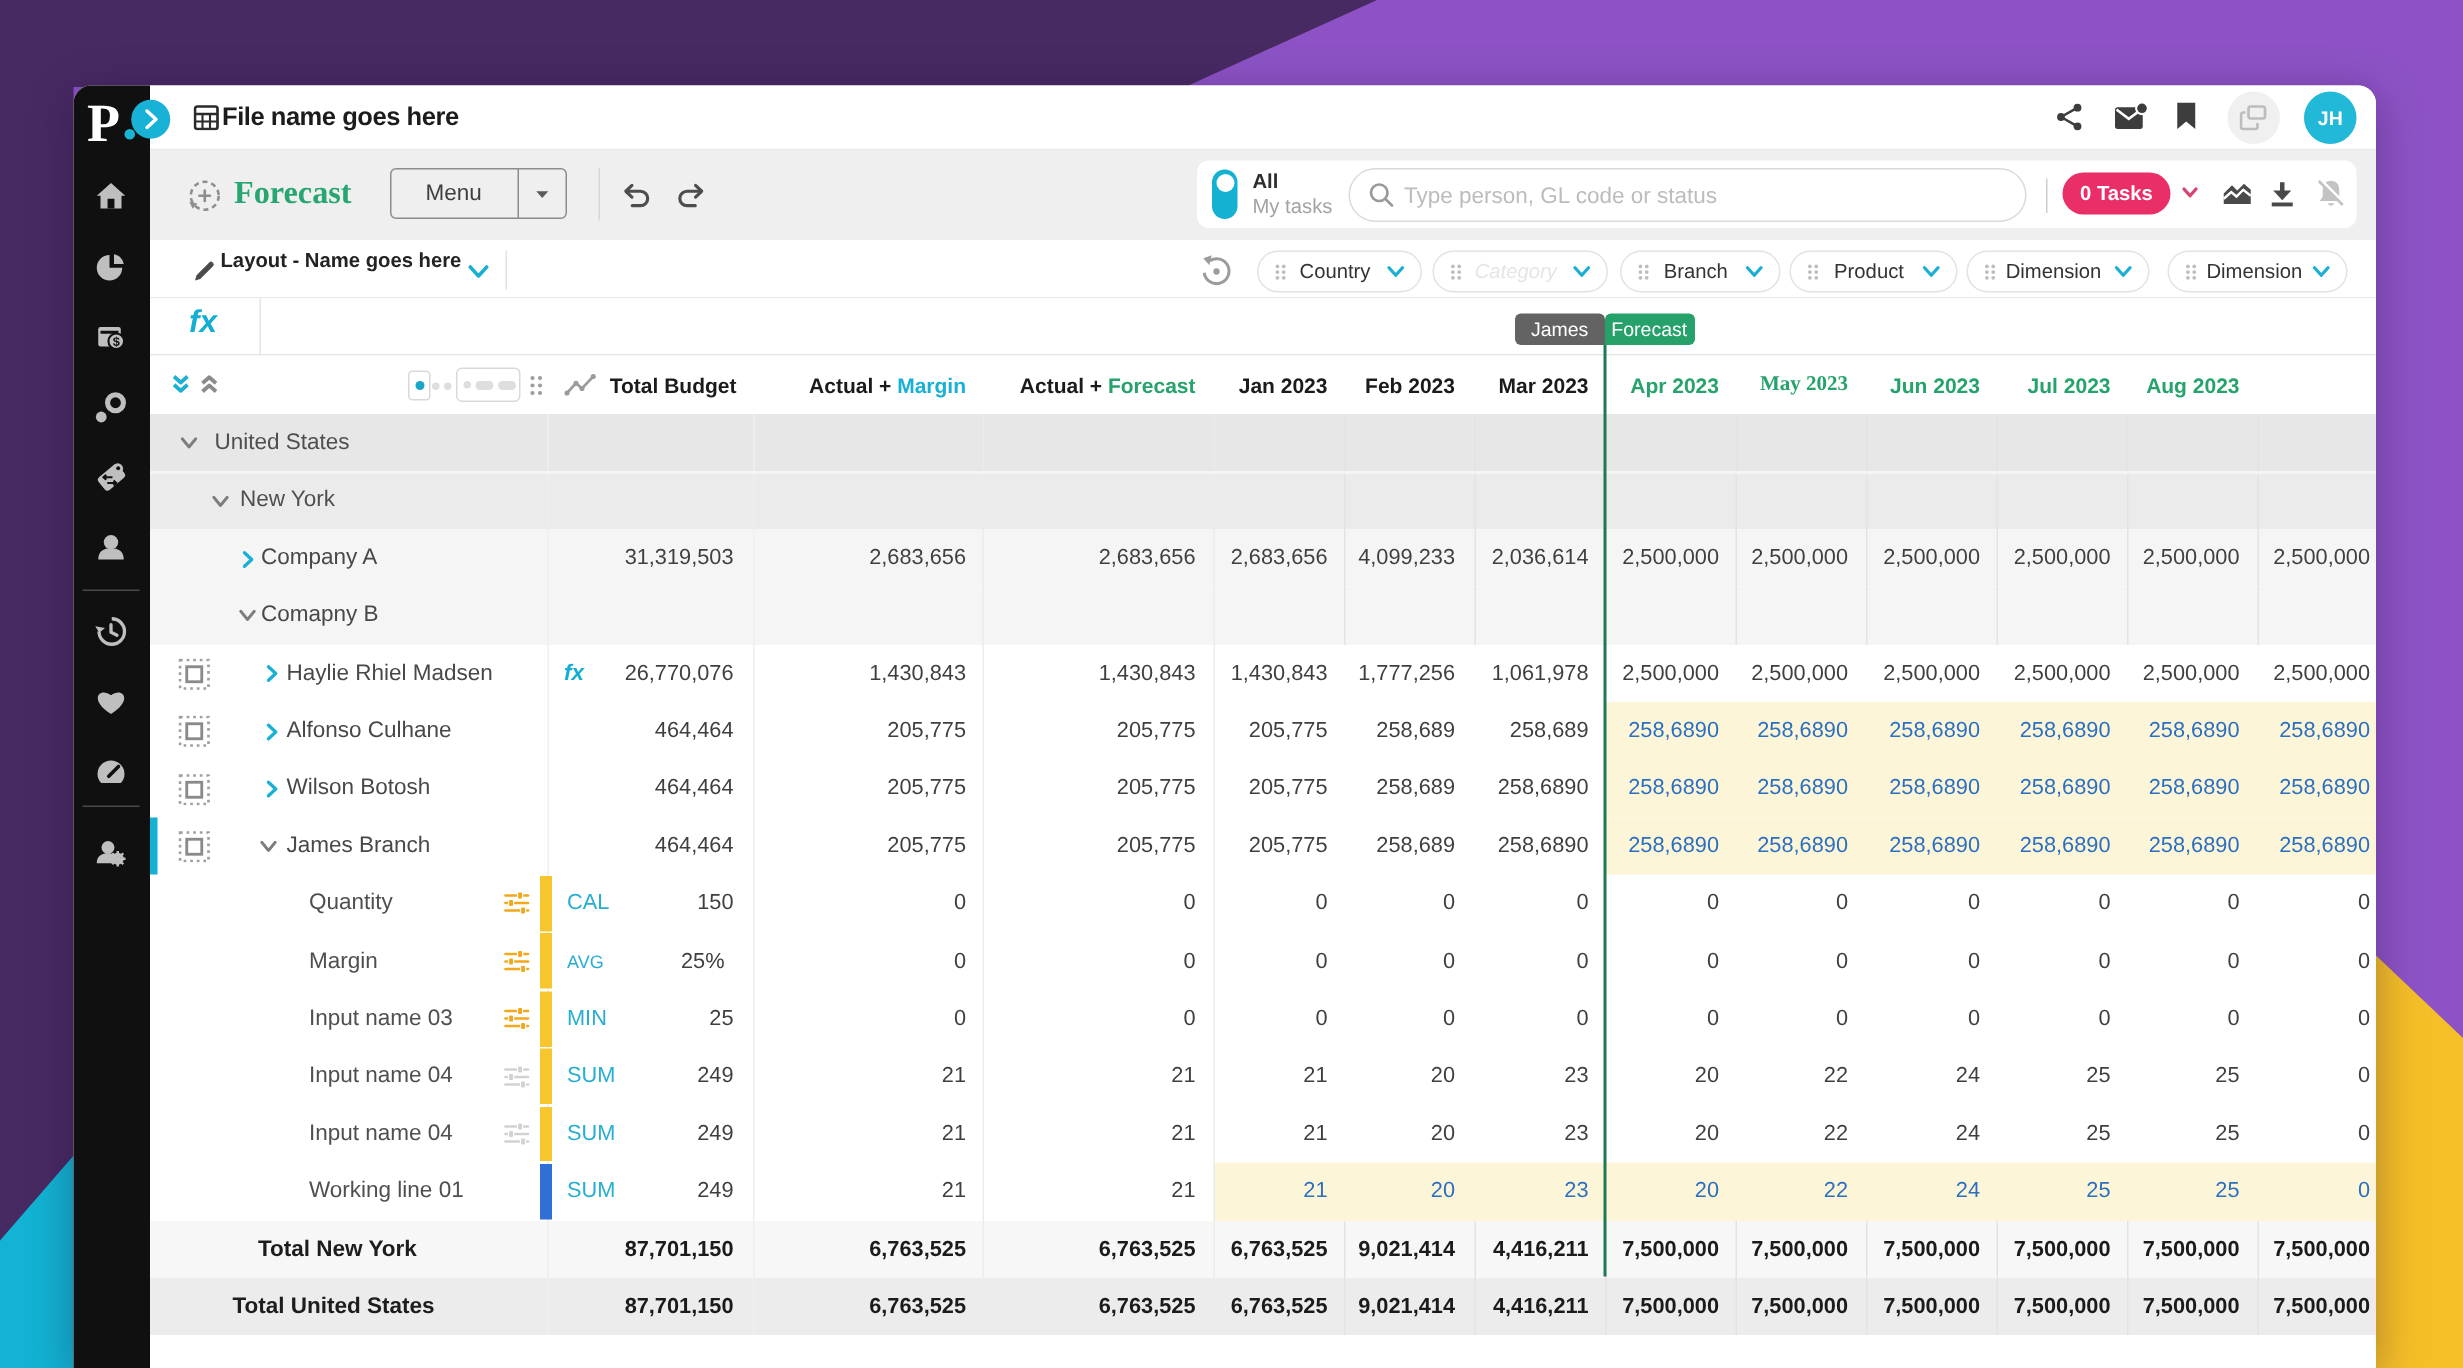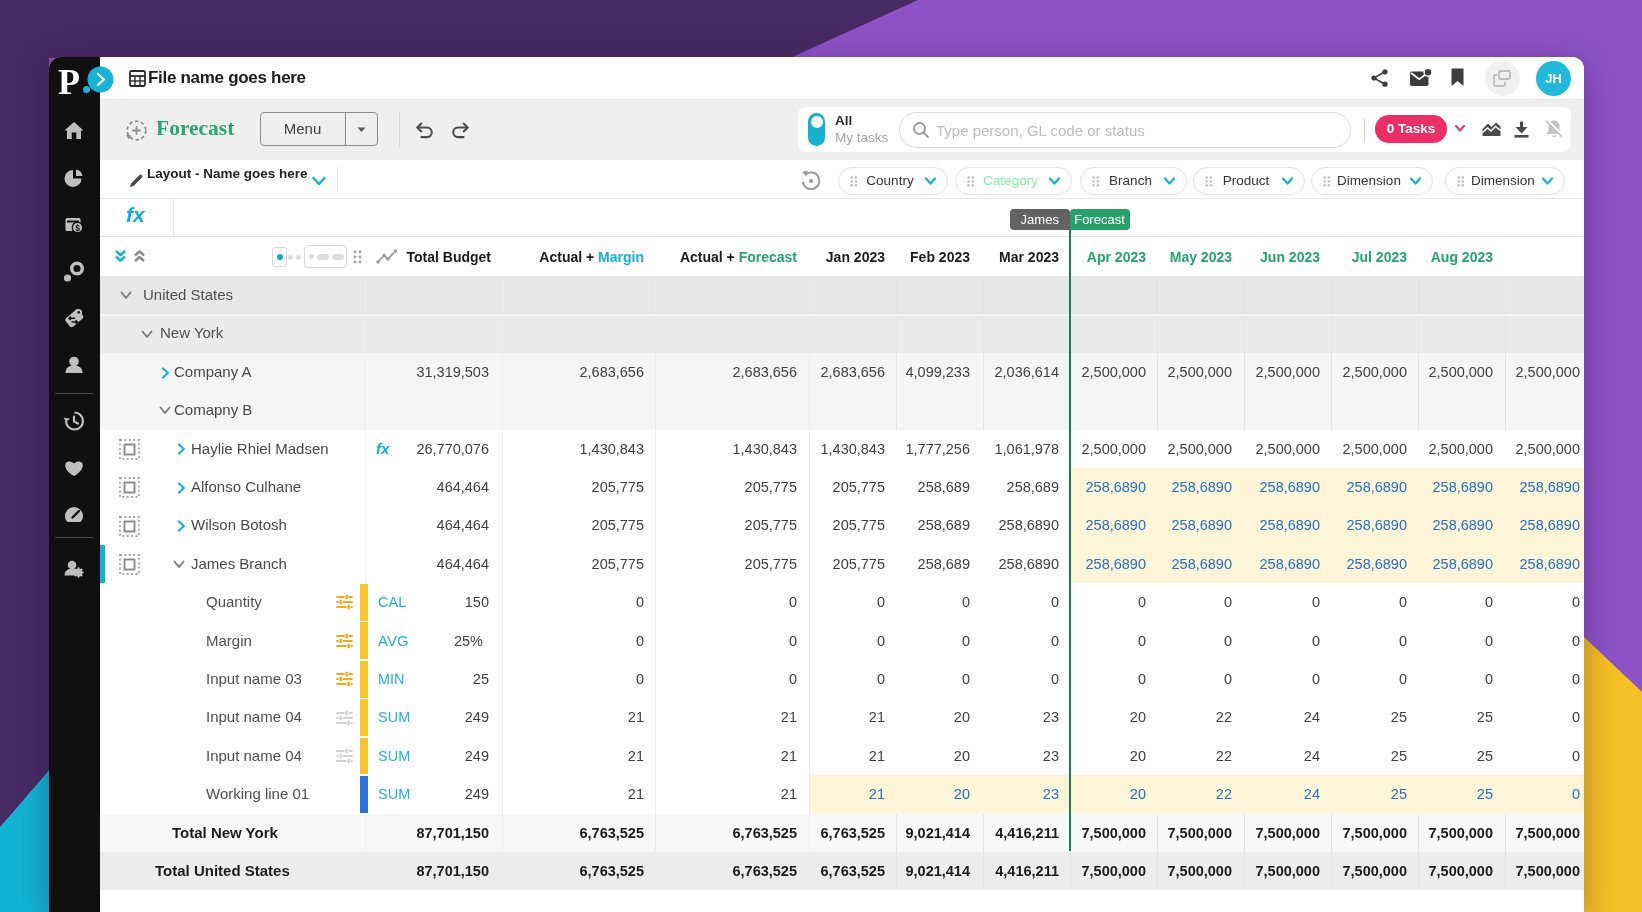--- a/index.html
+++ b/index.html
@@ -202,21 +202,21 @@
   </svg>
 <div class="abs" style="left:955px;top:167px;width:117px;height:28px;border:1px solid #e3e3e3;border-radius:14px;background:#fff;"></div>
 <svg class="abs" style="left:967px;top:176px;" width="8" height="11" viewBox="0 0 8 11">
     <circle cx="1.6" cy="1.6" r="1.25" fill="#bdbdbd"></circle>
     <circle cx="1.6" cy="5.4" r="1.25" fill="#bdbdbd"></circle>
     <circle cx="1.6" cy="9.2" r="1.25" fill="#bdbdbd"></circle>
     <circle cx="5.800000000000001" cy="1.6" r="1.25" fill="#bdbdbd"></circle>
     <circle cx="5.800000000000001" cy="5.4" r="1.25" fill="#bdbdbd"></circle>
     <circle cx="5.800000000000001" cy="9.2" r="1.25" fill="#bdbdbd"></circle>
   </svg>
-<div class="abs" style="left:981px;top:173px;width:59px;font-size:13.5px;color:#86efac;text-align:center;">Category</div>
+<div class="abs" style="left:981px;top:173px;width:59px;font-size:13.5px;color:#e5e5e5;text-align:center;font-style:italic;">Category</div>
 <svg class="abs" style="left:1048px;top:177px;" width="13" height="9" viewBox="0 0 13 9">
     <path d="M2 1.5 L6.5 6.5 L11 1.5" fill="none" stroke="#1cafd3" stroke-width="2.2" stroke-linecap="round" stroke-linejoin="round"></path>
   </svg>
 <div class="abs" style="left:1080px;top:167px;width:107px;height:28px;border:1px solid #e3e3e3;border-radius:14px;background:#fff;"></div>
 <svg class="abs" style="left:1092px;top:176px;" width="8" height="11" viewBox="0 0 8 11">
     <circle cx="1.6" cy="1.6" r="1.25" fill="#bdbdbd"></circle>
     <circle cx="1.6" cy="5.4" r="1.25" fill="#bdbdbd"></circle>
     <circle cx="1.6" cy="9.2" r="1.25" fill="#bdbdbd"></circle>
     <circle cx="5.800000000000001" cy="1.6" r="1.25" fill="#bdbdbd"></circle>
     <circle cx="5.800000000000001" cy="5.4" r="1.25" fill="#bdbdbd"></circle>
@@ -300,21 +300,21 @@
     <circle cx="12" cy="12" r="1.7" fill="#9b9b9b"></circle>
     <circle cx="19.5" cy="4" r="1.7" fill="#9b9b9b"></circle>
 </svg>
 <div class="abs hcol" style="left:291px;top:249px;width:200px;"><span style="color:#1b1b1b;">Total Budget</span></div>
 <div class="abs hcol" style="left:444px;top:249px;width:200px;"><span style="color:#1b1b1b;">Actual + </span><span style="color:#18b0d6;">Margin</span></div>
 <div class="abs hcol" style="left:597px;top:249px;width:200px;"><span style="color:#1b1b1b;">Actual + </span><span style="color:#26a36c;">Forecast</span></div>
 <div class="abs hcol" style="left:685px;top:249px;width:200px;"><span style="color:#1b1b1b;">Jan 2023</span></div>
 <div class="abs hcol" style="left:770px;top:249px;width:200px;"><span style="color:#1b1b1b;">Feb 2023</span></div>
 <div class="abs hcol" style="left:859px;top:249px;width:200px;"><span style="color:#1b1b1b;">Mar 2023</span></div>
 <div class="abs hcol" style="left:946px;top:249px;width:200px;"><span style="color:#26a36c;">Apr 2023</span></div>
-<div class="abs hcol" style="left:1032px;top:249px;width:200px;"><span style="color:#26a36c;">May 2023</span></div>
+<div class="abs hcol" style="left:1032px;top:249px;width:200px;font-family:Liberation Serif, serif;"><span style="color:#26a36c;">May 2023</span></div>
 <div class="abs hcol" style="left:1120px;top:249px;width:200px;"><span style="color:#26a36c;">Jun 2023</span></div>
 <div class="abs hcol" style="left:1207px;top:249px;width:200px;"><span style="color:#26a36c;">Jul 2023</span></div>
 <div class="abs hcol" style="left:1293px;top:249px;width:200px;"><span style="color:#26a36c;">Aug 2023</span></div>
 <div class="abs hcol" style="left:1380px;top:249px;width:200px;"><span style="color:#ffffff;">Sep 2021</span></div>
 <div class="abs" style="left:100px;top:276.0px;width:1484px;height:38.4px;background:#e7e7e7;"></div>
 <div class="abs" style="left:100px;top:314.4px;width:1484px;height:38.4px;background:#ebebeb;"></div>
 <div class="abs" style="left:100px;top:352.8px;width:1484px;height:38.4px;background:#f5f5f5;"></div>
 <div class="abs" style="left:100px;top:391.2px;width:1484px;height:38.4px;background:#f5f5f5;"></div>
 <div class="abs" style="left:100px;top:429.6px;width:1484px;height:38.4px;background:#ffffff;"></div>
 <div class="abs" style="left:100px;top:468.0px;width:1484px;height:38.4px;background:#ffffff;"></div>
@@ -526,21 +526,21 @@
 <svg class="abs" style="left:336px;top:632.8px;" width="18" height="16" viewBox="0 0 18 16">
 <g stroke="#f3a81c" stroke-width="1.8" stroke-linecap="round">
 <line x1="1" y1="3" x2="16" y2="3"></line>
       <line x1="1" y1="8" x2="16" y2="8"></line>
       <line x1="1" y1="13" x2="16" y2="13"></line>
 </g>
 <rect x="9" y="0.6" width="3.4" height="4.8" rx="1" fill="#f3a81c" stroke="#fff" stroke-width="0.8"></rect>
 <rect x="3" y="5.6" width="3.4" height="4.8" rx="1" fill="#f3a81c" stroke="#fff" stroke-width="0.8"></rect>
 <rect x="11" y="10.6" width="3.4" height="4.8" rx="1" fill="#f3a81c" stroke="#fff" stroke-width="0.8"></rect>
 </svg>
-<div class="abs" style="left:378px;top:621.6px;height:38.4px;line-height:38.4px;font-size:15px;color:#27aed2;text-align:center;">AVG</div>
+<div class="abs" style="left:378px;top:621.6px;height:38.4px;line-height:38.4px;font-size:12px;color:#27aed2;text-align:center;">AVG</div>
 <div class="abs num" style="left:343px;top:621.6px;width:140px;height:38.4px;line-height:38.4px;">25%</div>
 <div class="abs num" style="left:504px;top:621.6px;width:140px;height:38.4px;line-height:38.4px;">0</div>
 <div class="abs num" style="left:657px;top:621.6px;width:140px;height:38.4px;line-height:38.4px;">0</div>
 <div class="abs num" style="left:745px;top:621.6px;width:140px;height:38.4px;line-height:38.4px;">0</div>
 <div class="abs num" style="left:830px;top:621.6px;width:140px;height:38.4px;line-height:38.4px;">0</div>
 <div class="abs num" style="left:919px;top:621.6px;width:140px;height:38.4px;line-height:38.4px;">0</div>
 <div class="abs num" style="left:1006px;top:621.6px;width:140px;height:38.4px;line-height:38.4px;">0</div>
 <div class="abs num" style="left:1092px;top:621.6px;width:140px;height:38.4px;line-height:38.4px;">0</div>
 <div class="abs num" style="left:1180px;top:621.6px;width:140px;height:38.4px;line-height:38.4px;">0</div>
 <div class="abs num" style="left:1267px;top:621.6px;width:140px;height:38.4px;line-height:38.4px;">0</div>

